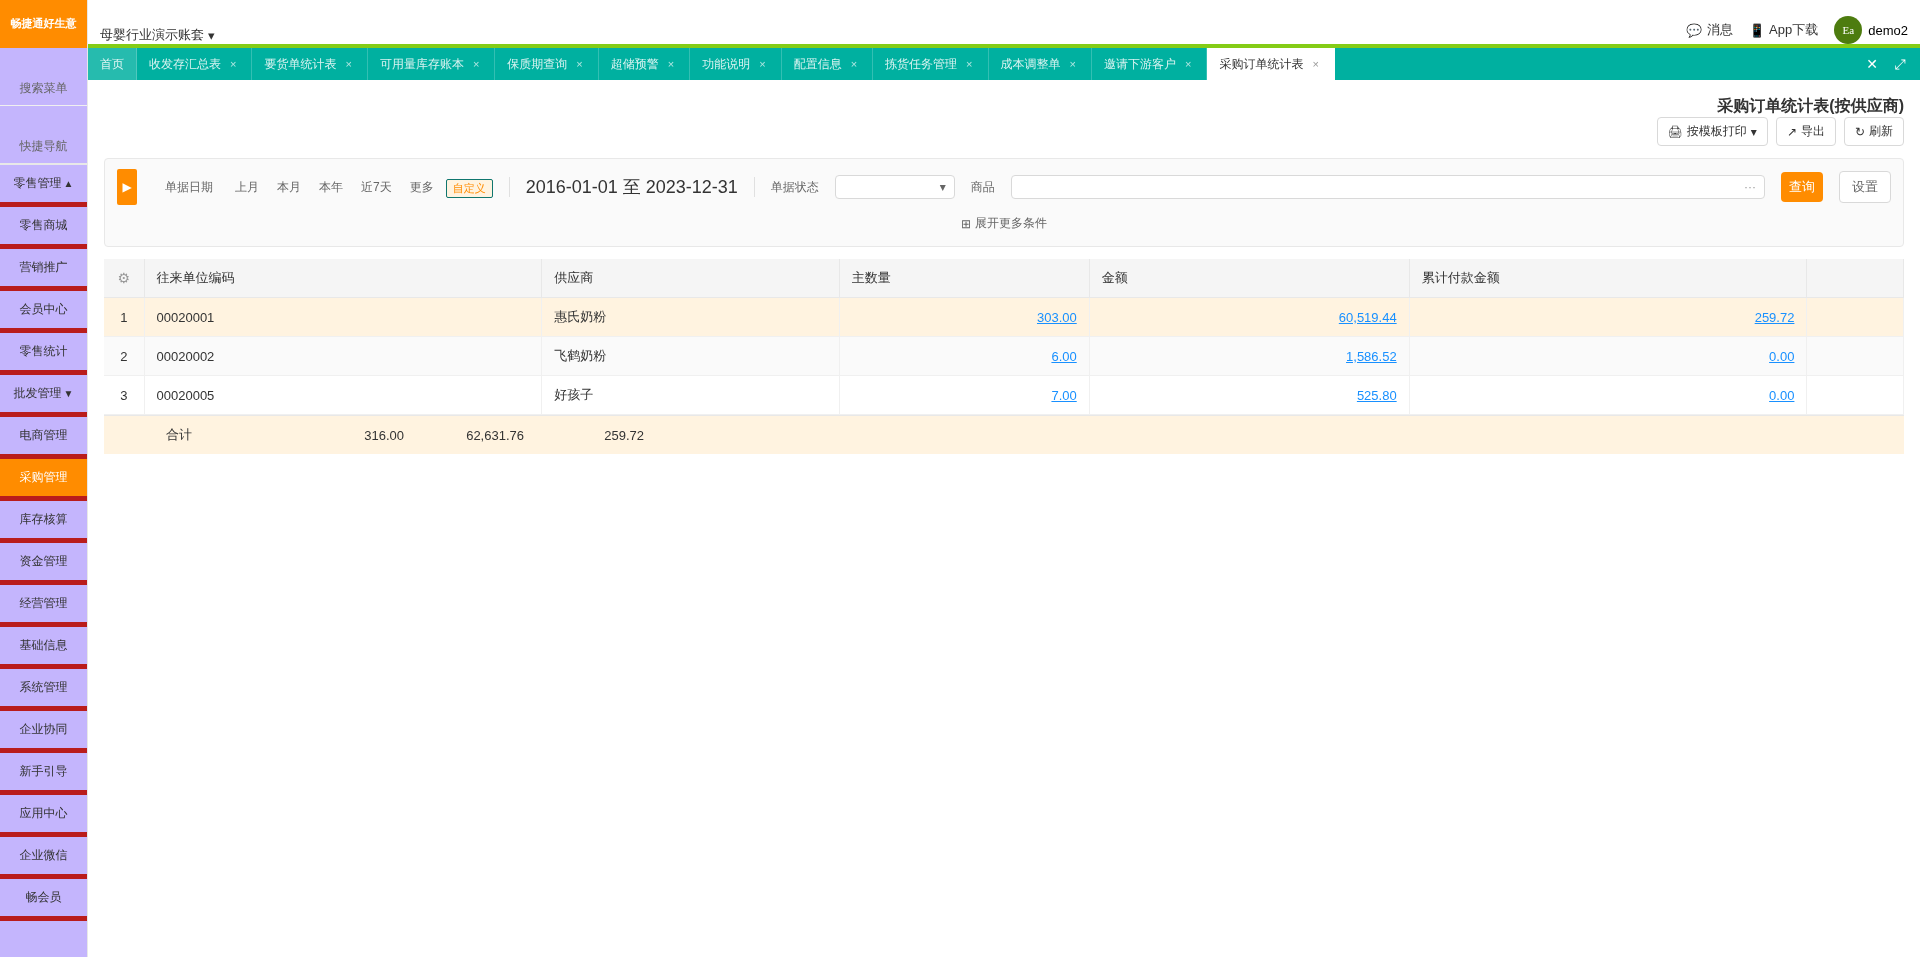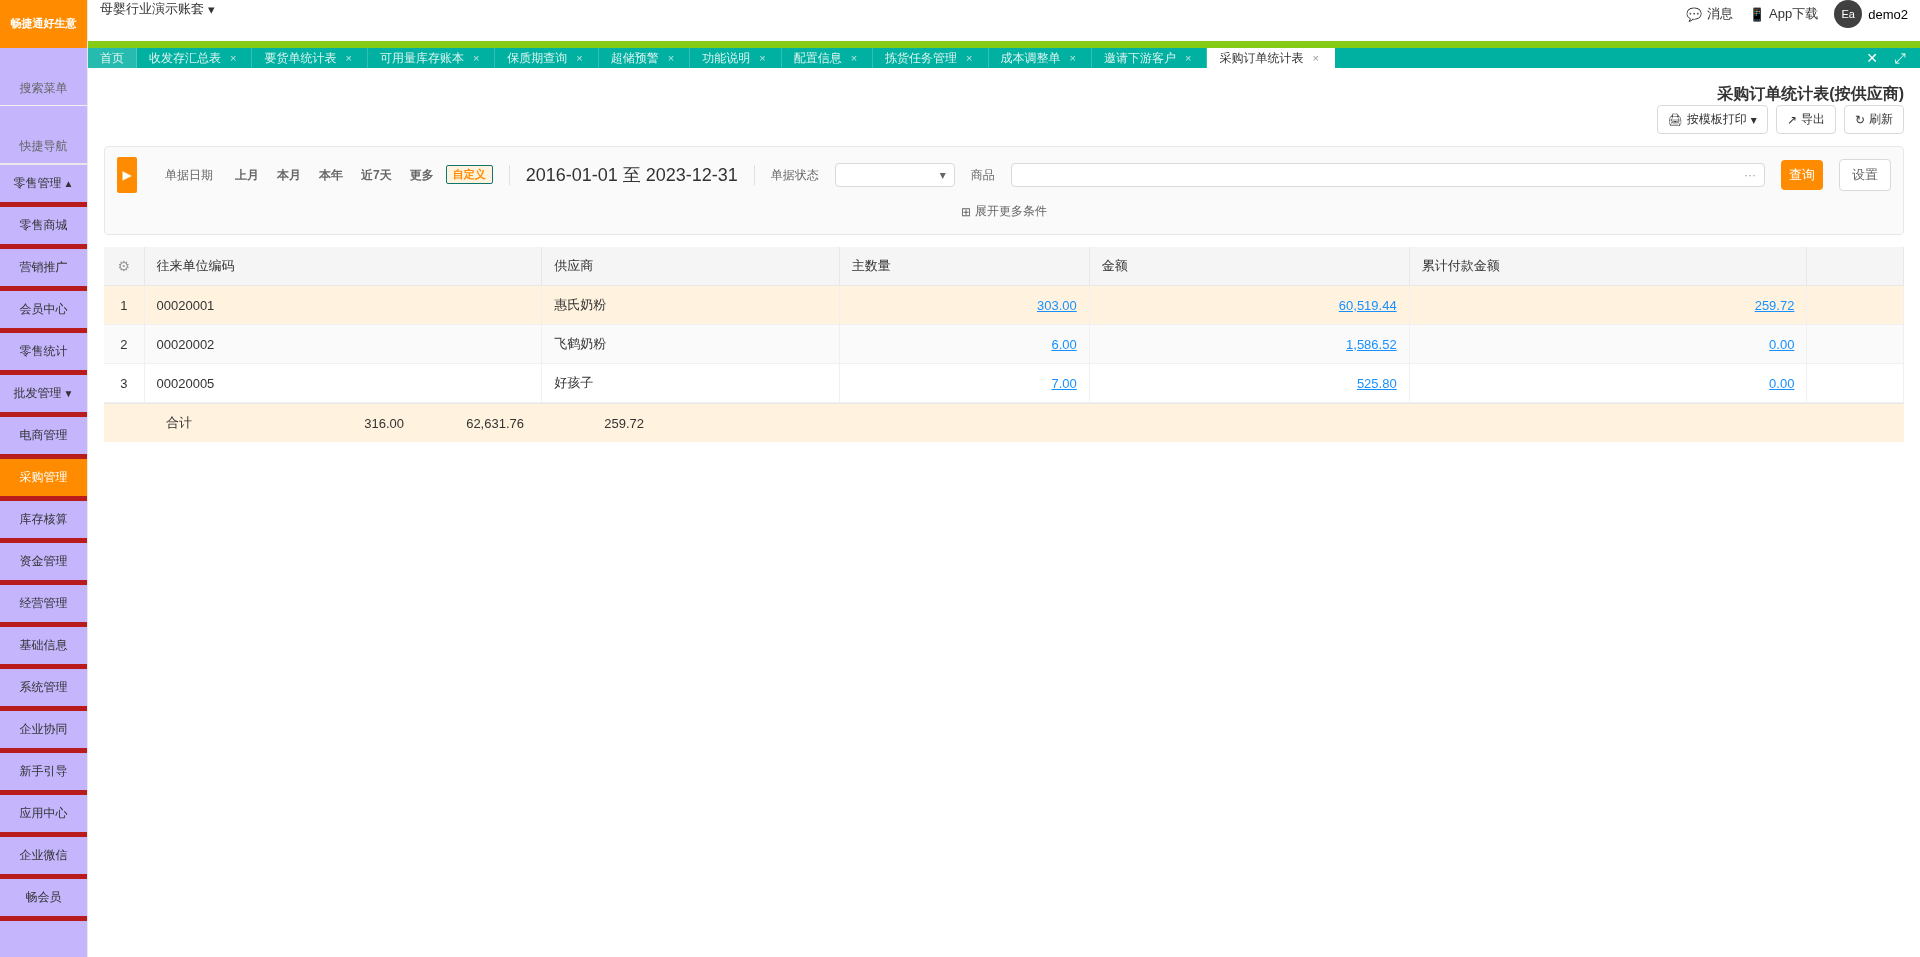--- a/index.html
+++ b/index.html
@@ -56,23 +56,23 @@
       flex: 1;
       display: flex;
       flex-direction: column;
       overflow: hidden;
     }
 
     
     .topbar {
       height: 48px;
       background: #fff;
-      border-bottom: 7px solid #84cc16;
-      display: flex;
-      align-items: flex-start;
+      border-bottom: 4px solid #84cc16;
+      display: flex;
+      align-items: flex-end;
       justify-content: space-between;
       padding: 0 12px;
     }
     .topbar-left {
       display: flex;
       align-items: center;
       gap: 8px;
     }
     .topbar-select {
       font-size: 13px;
@@ -98,31 +98,32 @@
     .topbar-user {
       display: flex;
       align-items: center;
       gap: 6px;
       cursor: pointer;
     }
     .topbar-avatar {
       width: 28px;
       height: 28px;
       border-radius: 50%;
-      background: #404040;
+      background: #4d7c0f;
       color: white;
       display: flex;
       align-items: center;
       justify-content: center;
       font-size: 11px;
+      font-family: Liberation Serif, serif;
     }
 
     
     .tabbar {
-      height: 20px;
+      height: 32px;
       background: #00b0a0;
       display: flex;
       align-items: center;
       overflow: hidden;
       flex-shrink: 0;
     }
     .tab-item {
       height: 36px;
       padding: 0 12px;
       display: flex;
@@ -262,23 +263,22 @@
       flex-shrink: 0;
       margin-right: 12px;
     }
     .filter-label {
       font-size: 12px;
       color: #666;
       white-space: nowrap;
     }
     .filter-date-group {
       display: flex;
-      align-items: flex-start;
+      align-items: flex-end;
       gap: 6px;
-      font-weight: bold;
     }
     .date-quick-btn {
       padding: 2px 6px;
       font-size: 12px;
       color: #666;
       cursor: pointer;
       border-radius: 2px;
     }
     .date-custom-badge {
       padding: 1px 6px;

